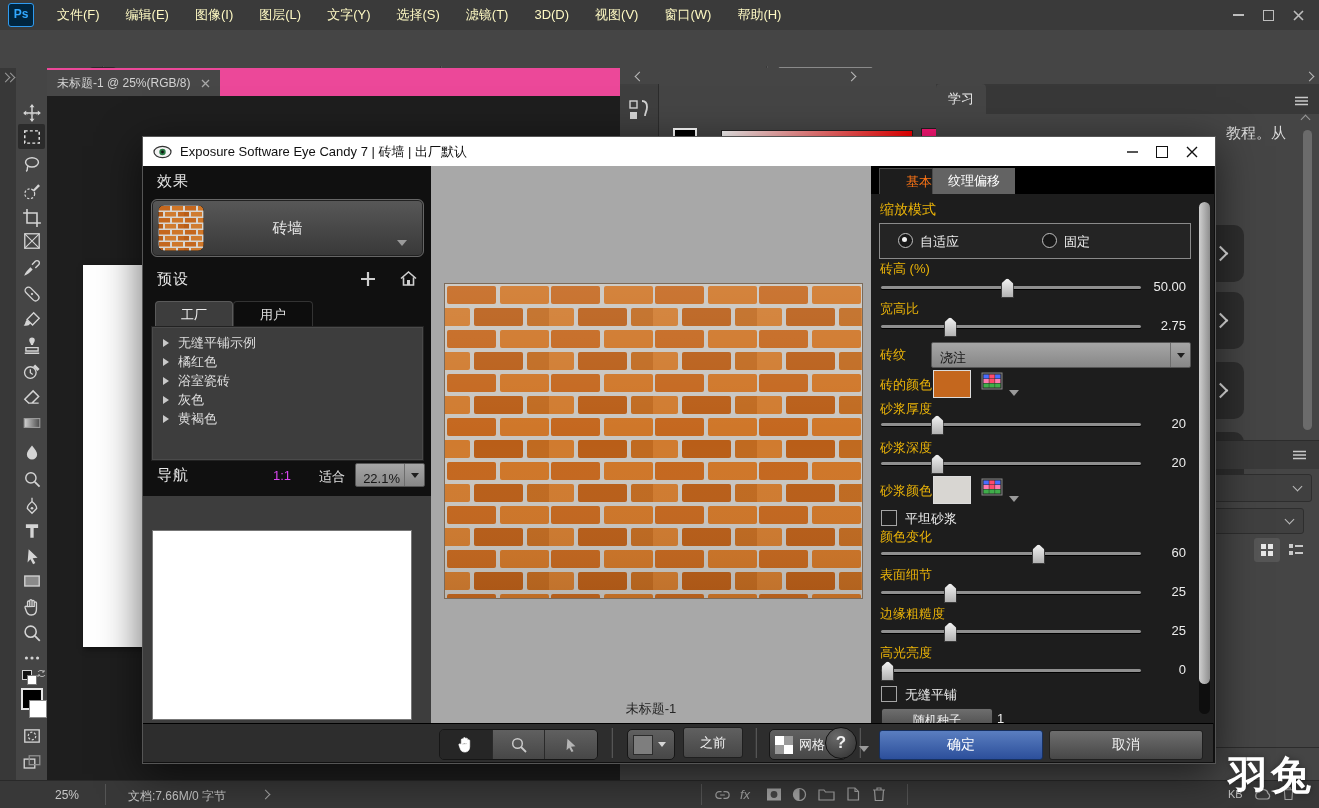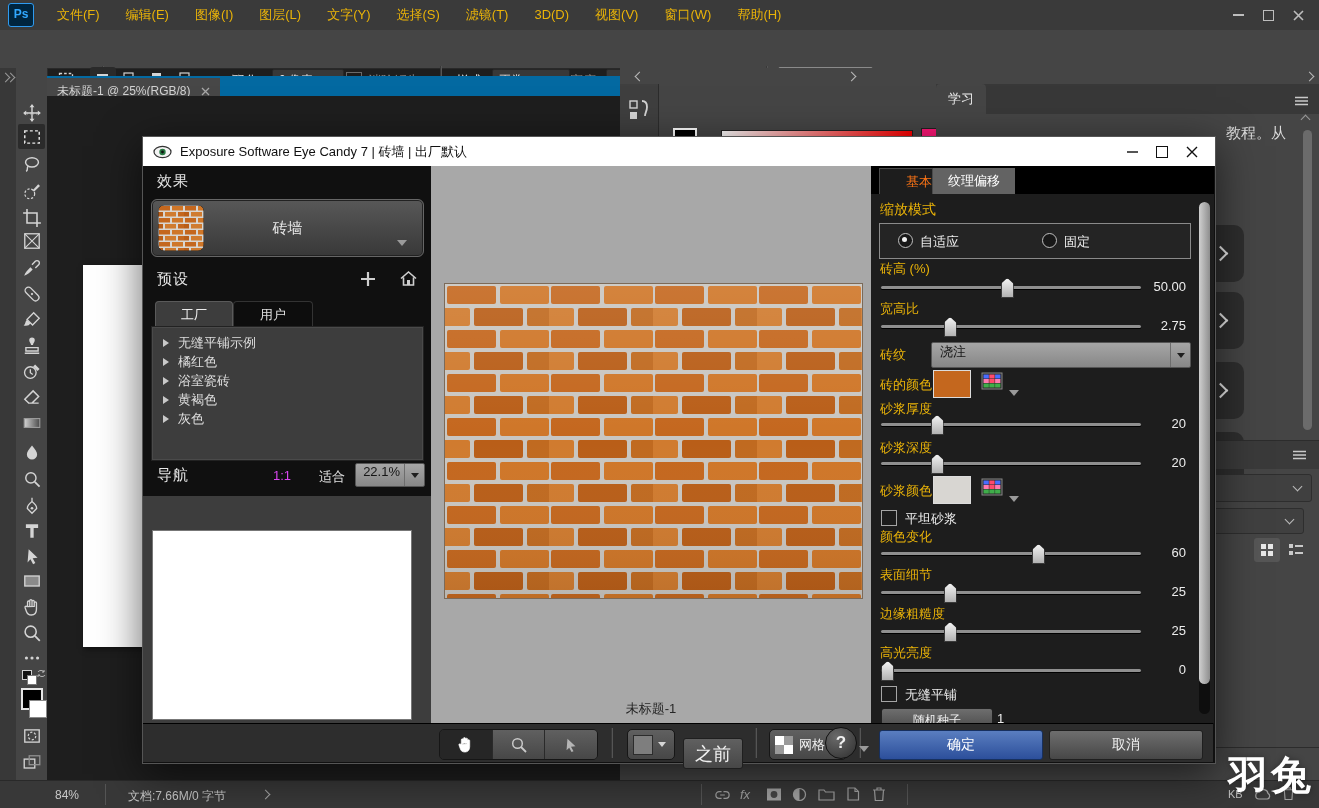--- a/index.html
+++ b/index.html
@@ -4,53 +4,53 @@
 <style>
   html,body{margin:0;padding:0;background:#0c0c0c}
   #root{position:relative;width:1319px;height:808px;background:#1e1e1e;overflow:hidden;
         font-family:"Liberation Sans",sans-serif;color:#e2e2e2}
   .abs{position:absolute}
   .txt{font-size:13px;color:#e2e2e2;white-space:nowrap}
   .dim{color:#8a8a8a}
   svg{display:block}
   
   .menubar{left:0;top:0;width:1319px;height:30px;background:#3a3a3a;display:flex;align-items:center}
-  .menuitem{font-size:13px;color:#eab308;padding:0 13px;line-height:30px}
+  .menuitem{font-size:13px;color:#fef9c3;padding:0 13px;line-height:30px}
   .pslogo{width:24px;height:22px;margin:0 10px 0 8px;background:#00253f;border:1px solid #2f9bf0;border-radius:3px;
           color:#31a8ff;font-size:12px;font-weight:bold;text-align:center;line-height:21px}
   .winbtn{width:30px;height:22px;display:flex;align-items:center;justify-content:center}
   .optionsbar{left:0;top:30px;width:1319px;height:38px;background:#454545;border-bottom:1px solid #292929}
   .inputbox{background:#383838;border:1px solid #272727;border-radius:2px;height:20px;font-size:12px;color:#e0e0e0;
             display:flex;align-items:center;padding:0 6px}
   .vdiv{width:1px;background:#383838;border-right:1px solid #555}
   .leftrail{left:0;top:68px;width:16px;height:712px;background:#383838;border-right:1px solid #2c2c2c}
   .toolbar{left:16px;top:68px;width:31px;height:712px;background:#454545;border-right:1px solid #2c2c2c}
   .tool{position:absolute;left:6px;width:20px;height:20px}
-  .tabbar{left:47px;top:76px;width:573px;height:28px;background:#0369a1}
+  .tabbar{left:47px;top:68px;width:573px;height:28px;background:#ec4899}
   .doctab{position:absolute;left:0;top:2px;height:26px;background:#474747;display:flex;align-items:center;
           padding:0 10px;font-size:12px;color:#d2d2d2}
   .canvas{left:47px;top:96px;width:573px;height:684px;background:#1e1e1e}
   .page{position:absolute;left:36px;top:169px;width:62px;height:382px;background:#fff;box-shadow:2px 2px 6px rgba(0,0,0,.5)}
   .panelarea{left:620px;top:68px;width:699px;height:712px;background:#454545}
   .chev{display:inline-block;width:6px;height:6px;border-right:1.7px solid #bbb;border-bottom:1.7px solid #bbb;transform:rotate(45deg)}
   .chev-r{transform:rotate(-45deg)}
   .ptab{font-size:13px;padding:6px 12px;border-radius:4px 4px 0 0}
   .statusbar{left:0;top:780px;width:1319px;height:28px;background:#383838;border-top:1px solid #292929}
   
   .dialog{left:142px;top:136px;width:1072px;height:626px;background:#101010;box-shadow:0 10px 40px rgba(0,0,0,.6);
           border:1px solid #555}
   .dlg-title{position:absolute;left:0;top:0;width:100%;height:29px;background:#fff;display:flex;align-items:center}
   .hdr{font-size:15px;color:#e6e6e6;letter-spacing:1px}
   .graybox{background:#3d3d3d}
   .listbox{background:#3d3d3d;border:1px solid #222;box-shadow:inset 0 0 0 1px #4a4a4a}
   .pitem{display:flex;align-items:center;gap:9px;height:19px;padding-left:11px;font-size:13px;color:#dedede}
   .tri-r{width:0;height:0;border-top:4px solid transparent;border-bottom:4px solid transparent;border-left:6px solid #c9c9c9}
   .tri-d{width:0;height:0;border-left:4px solid transparent;border-right:4px solid transparent;border-top:5px solid #1e1e1e}
   .tri-d-l{width:0;height:0;border-left:5px solid transparent;border-right:5px solid transparent;border-top:6px solid #9a9a9a}
-  .ddgray{background:linear-gradient(#a6a6a6,#878787);border:1px solid #555;border-radius:2px;display:flex;align-items:flex-start;
+  .ddgray{background:linear-gradient(#a6a6a6,#878787);border:1px solid #555;border-radius:2px;display:flex;align-items:flex-end;
           font-size:13px;color:#161616}
   .ddarrow{margin-left:auto;align-self:stretch;width:19px;border-left:1px solid #6d6d6d;display:flex;align-items:center;justify-content:center}
   .slbl{position:absolute;left:9px;font-size:13px;color:#eab308;white-space:nowrap}
   .strk{position:absolute;left:10px;width:260px;height:3px;background:#8f8f8f;border-radius:2px;box-shadow:0 1px 0 #000}
   .shnd{position:absolute;top:-8px;width:11px;height:18px;margin-left:-5px;background:linear-gradient(#f2f2f2,#b2b2b2);
         border:1px solid #3a3a3a;clip-path:polygon(50% 0,100% 30%,100% 100%,0 100%,0 30%)}
   .sval{position:absolute;right:28px;width:60px;text-align:right;font-size:13px;color:#ececec}
   .cbox{width:14px;height:14px;border:1px solid #a5a5a5;background:#1c1c1c}
   .radio{width:13px;height:13px;border:1px solid #c0c0c0;border-radius:50%;background:#181818;position:relative}
   .radio.sel::after{content:"";position:absolute;left:3px;top:3px;width:5px;height:5px;border-radius:50%;background:#f0f0f0}
@@ -351,21 +351,21 @@
         <rect x="1" y="1" width="4" height="4" fill="#c9c9c9"></rect>
         <path d="M7 3h8" stroke="#c9c9c9" stroke-width="2"></path>
         <rect x="1" y="8" width="4" height="4" fill="#c9c9c9"></rect>
         <path d="M7 10h8" stroke="#c9c9c9" stroke-width="2"></path>
       </svg>
 
     <div class="abs" style="left:0;top:679px;width:699px;height:33px;background:#454545;border-top:1px solid #2c2c2c"></div>
   </div>
 
   <div class="abs statusbar">
-    <span class="abs" style="left:55px;top:7px;font-size:12px;color:#c8c8c8">84%</span>
+    <span class="abs" style="left:55px;top:7px;font-size:12px;color:#c8c8c8">25%</span>
     <div class="abs vdiv" style="left:104px;top:3px;height:21px"></div>
     <span class="abs" style="left:128px;top:7px;font-size:12px;color:#c8c8c8">文档:7.66M/0 字节</span>
     <span class="chev chev-r" style="position:absolute;left:262px;top:10px;border-color:#a5a5a5"></span>
 
     <div class="abs vdiv" style="left:700px;top:3px;height:21px"></div>
     <svg class="abs" style="left:714px;top:7px" width="17" height="14" viewBox="0 0 18 14">
         <path d="M8 3.5H5.5a3.5 3.5 0 000 7H8M10 3.5h2.5a3.5 3.5 0 010 7H10M6.5 7h5" fill="none" stroke="#9f9f9f" stroke-width="1.3"></path>
       </svg>
     <span class="abs" style="left:740px;top:6px;font-size:13px;font-style:italic;color:#9f9f9f">fx</span>
     <svg class="abs" style="left:766px;top:6px" width="16" height="15" viewBox="0 0 16 15">
@@ -461,25 +461,25 @@
         <div class="pitem">
             <span class="tri-r"></span>
             <span>橘红色</span>
           </div>
         <div class="pitem">
             <span class="tri-r"></span>
             <span>浴室瓷砖</span>
           </div>
         <div class="pitem">
             <span class="tri-r"></span>
-            <span>黄褐色</span>
+            <span>灰色</span>
           </div>
         <div class="pitem">
             <span class="tri-r"></span>
-            <span>灰色</span>
+            <span>黄褐色</span>
           </div>
       </div>
 
       <div class="abs hdr" style="left:14px;top:300px">导航</div>
       <span class="abs" style="left:130px;top:302px;font-size:13px;color:#d946ef">1:1</span>
       <span class="abs" style="left:176px;top:302px;font-size:13px;color:#e0e0e0">适合</span>
       <div class="abs ddgray" style="left:212px;top:297px;width:68px;height:22px">
         <span style="flex:1;text-align:right;padding-right:4px">22.1%</span>
         <div class="ddarrow">
             <div class="tri-d"></div>
@@ -648,21 +648,21 @@
           <svg width="16" height="16" viewBox="0 0 18 18">
               <path d="M5 2l9 8.5-5 .5 2.8 5-2.2 1-2.6-5L4 15z" fill="#b5b5b5"></path>
             </svg>
         </div>
       </div>
       <div class="abs vdiv" style="left:468px;top:4px;height:30px"></div>
       <div class="abs" style="left:484px;top:5px;width:46px;height:29px;background:linear-gradient(#606060,#474747);border:1px solid #161616;border-radius:5px;display:flex;align-items:center">
         <div style="width:18px;height:18px;margin-left:5px;background:#7e7e7e;border:1.5px solid #2c2c2c"></div>
         <div class="tri-d" style="margin-left:5px;border-top-color:#d6d6d6"></div>
       </div>
-      <div class="abs btn-gray" style="left:540px;top:14px;width:58px;height:29px;font-size:18px;background:linear-gradient(#606060,#474747)">之前</div>
+      <div class="abs btn-gray" style="left:540px;top:3px;width:58px;height:29px;font-size:13px;background:linear-gradient(#606060,#474747)">之前</div>
       <div class="abs vdiv" style="left:612px;top:4px;height:30px"></div>
       <div class="abs" style="left:626px;top:5px;width:76px;height:29px;background:linear-gradient(#606060,#474747);border:1px solid #161616;border-radius:5px;display:flex;align-items:center">
         <svg style="margin-left:5px" width="18" height="18" viewBox="0 0 18 18">
             <rect width="18" height="18" fill="#fff"></rect>
             <rect x="9" width="9" height="9" fill="#9a9a9a"></rect>
             <rect y="9" width="9" height="9" fill="#9a9a9a"></rect>
           </svg>
         <span style="margin-left:6px;font-size:13px;color:#f0f0f0">网格</span>
         <div class="tri-d" style="margin-left:6px;border-top-color:#d6d6d6"></div>
       </div>

